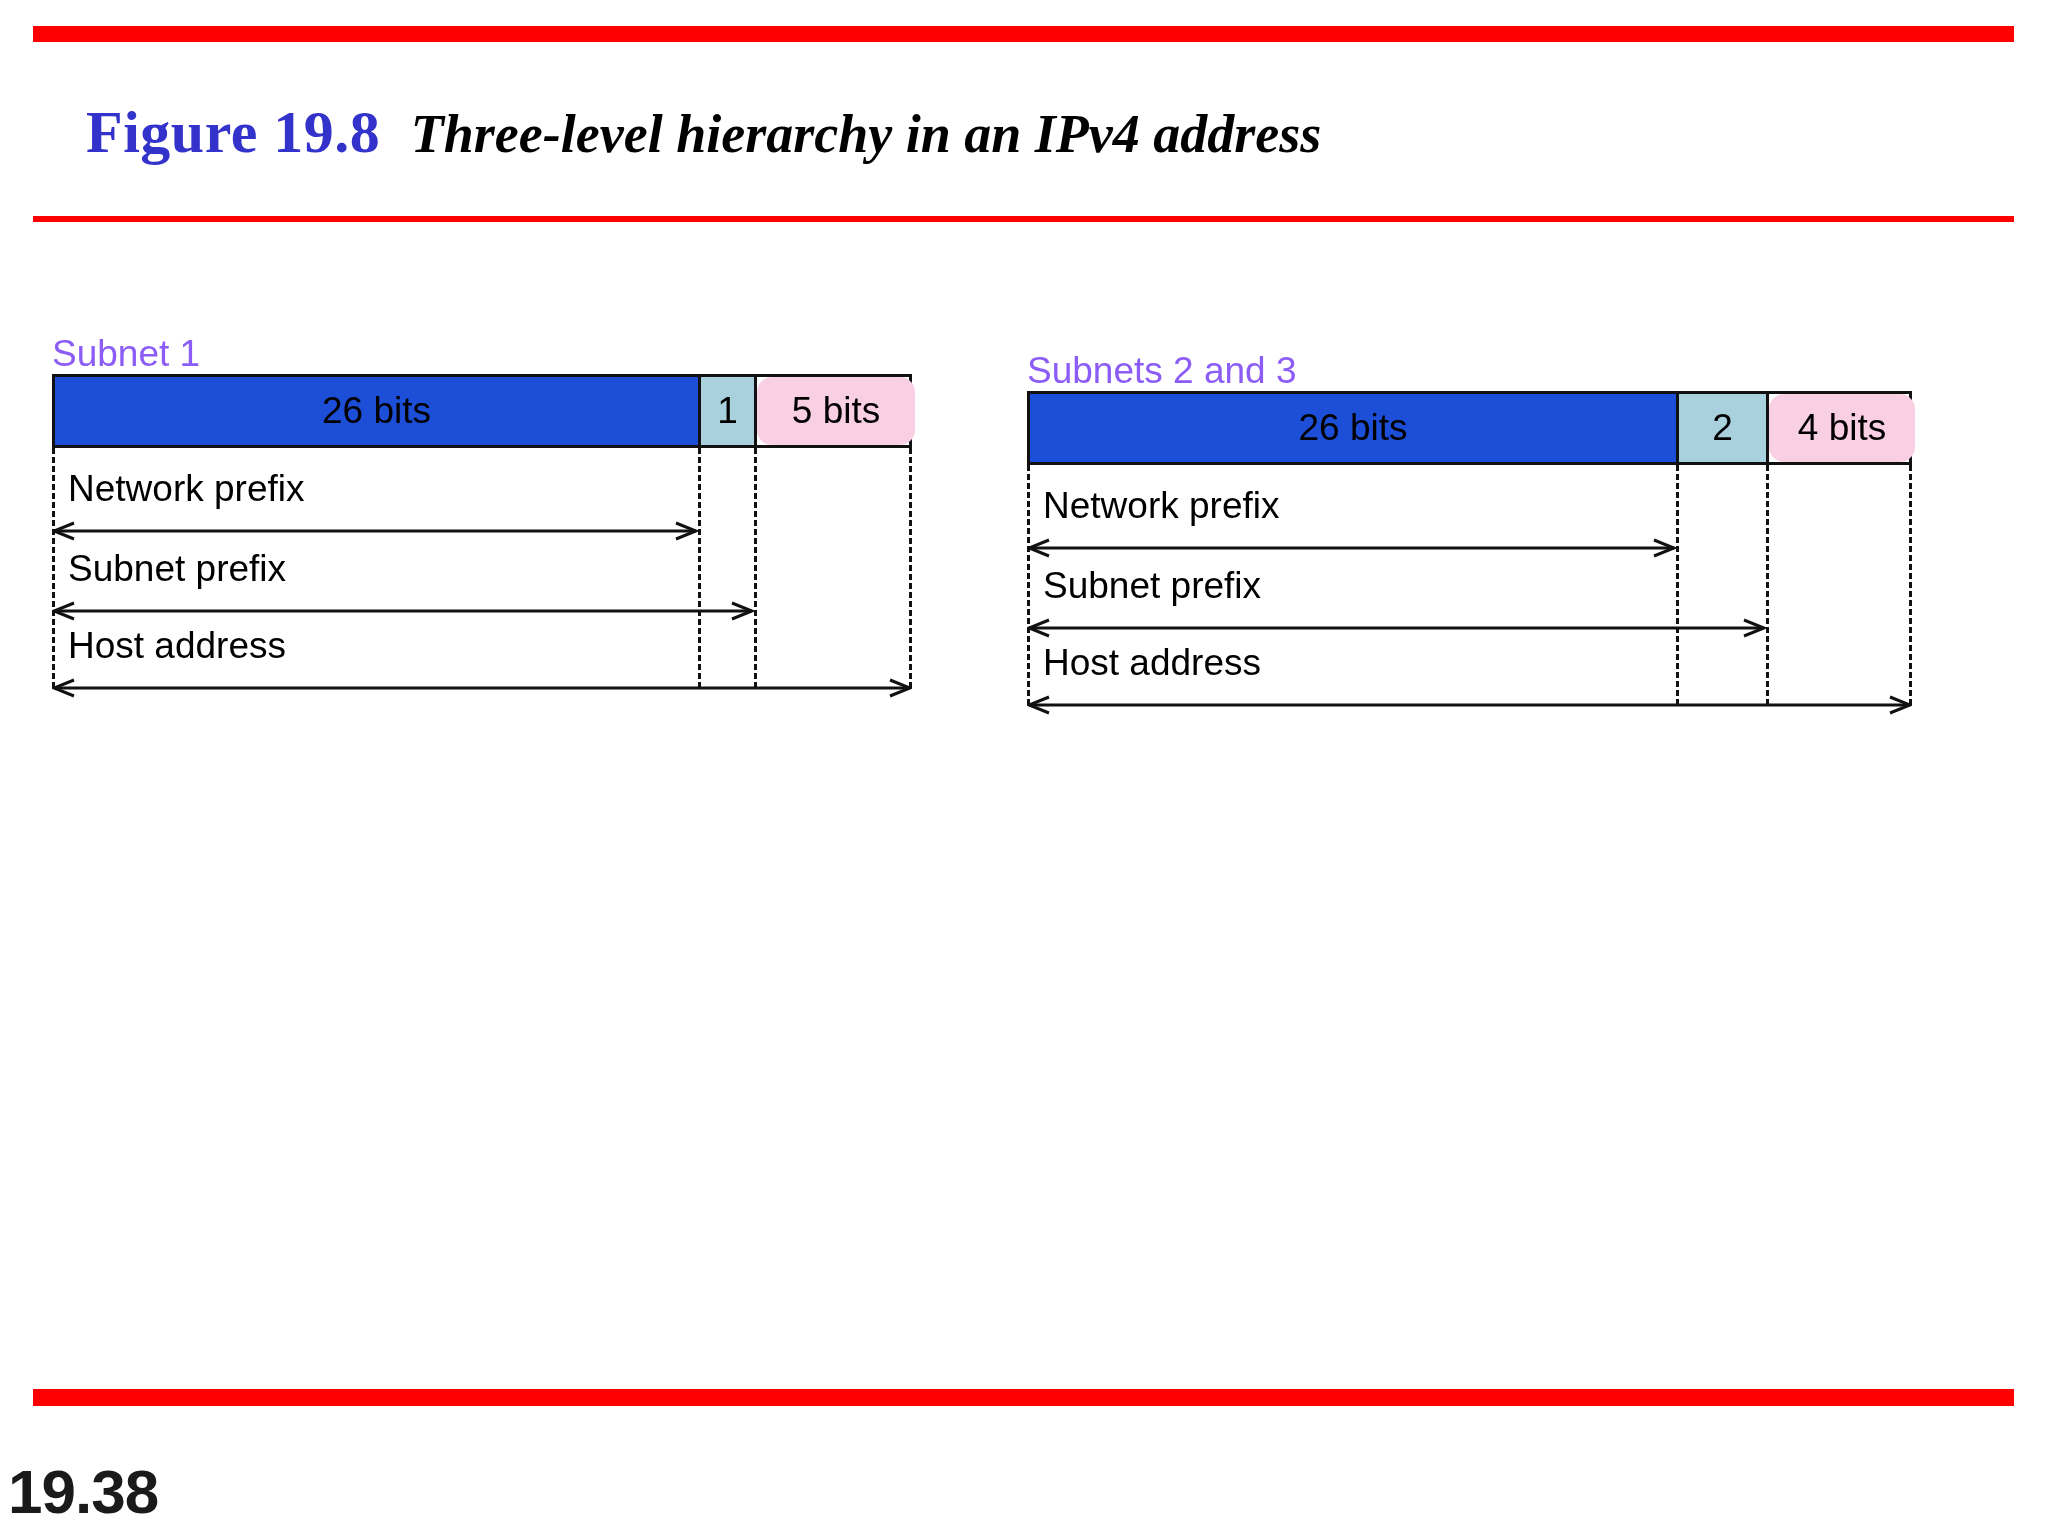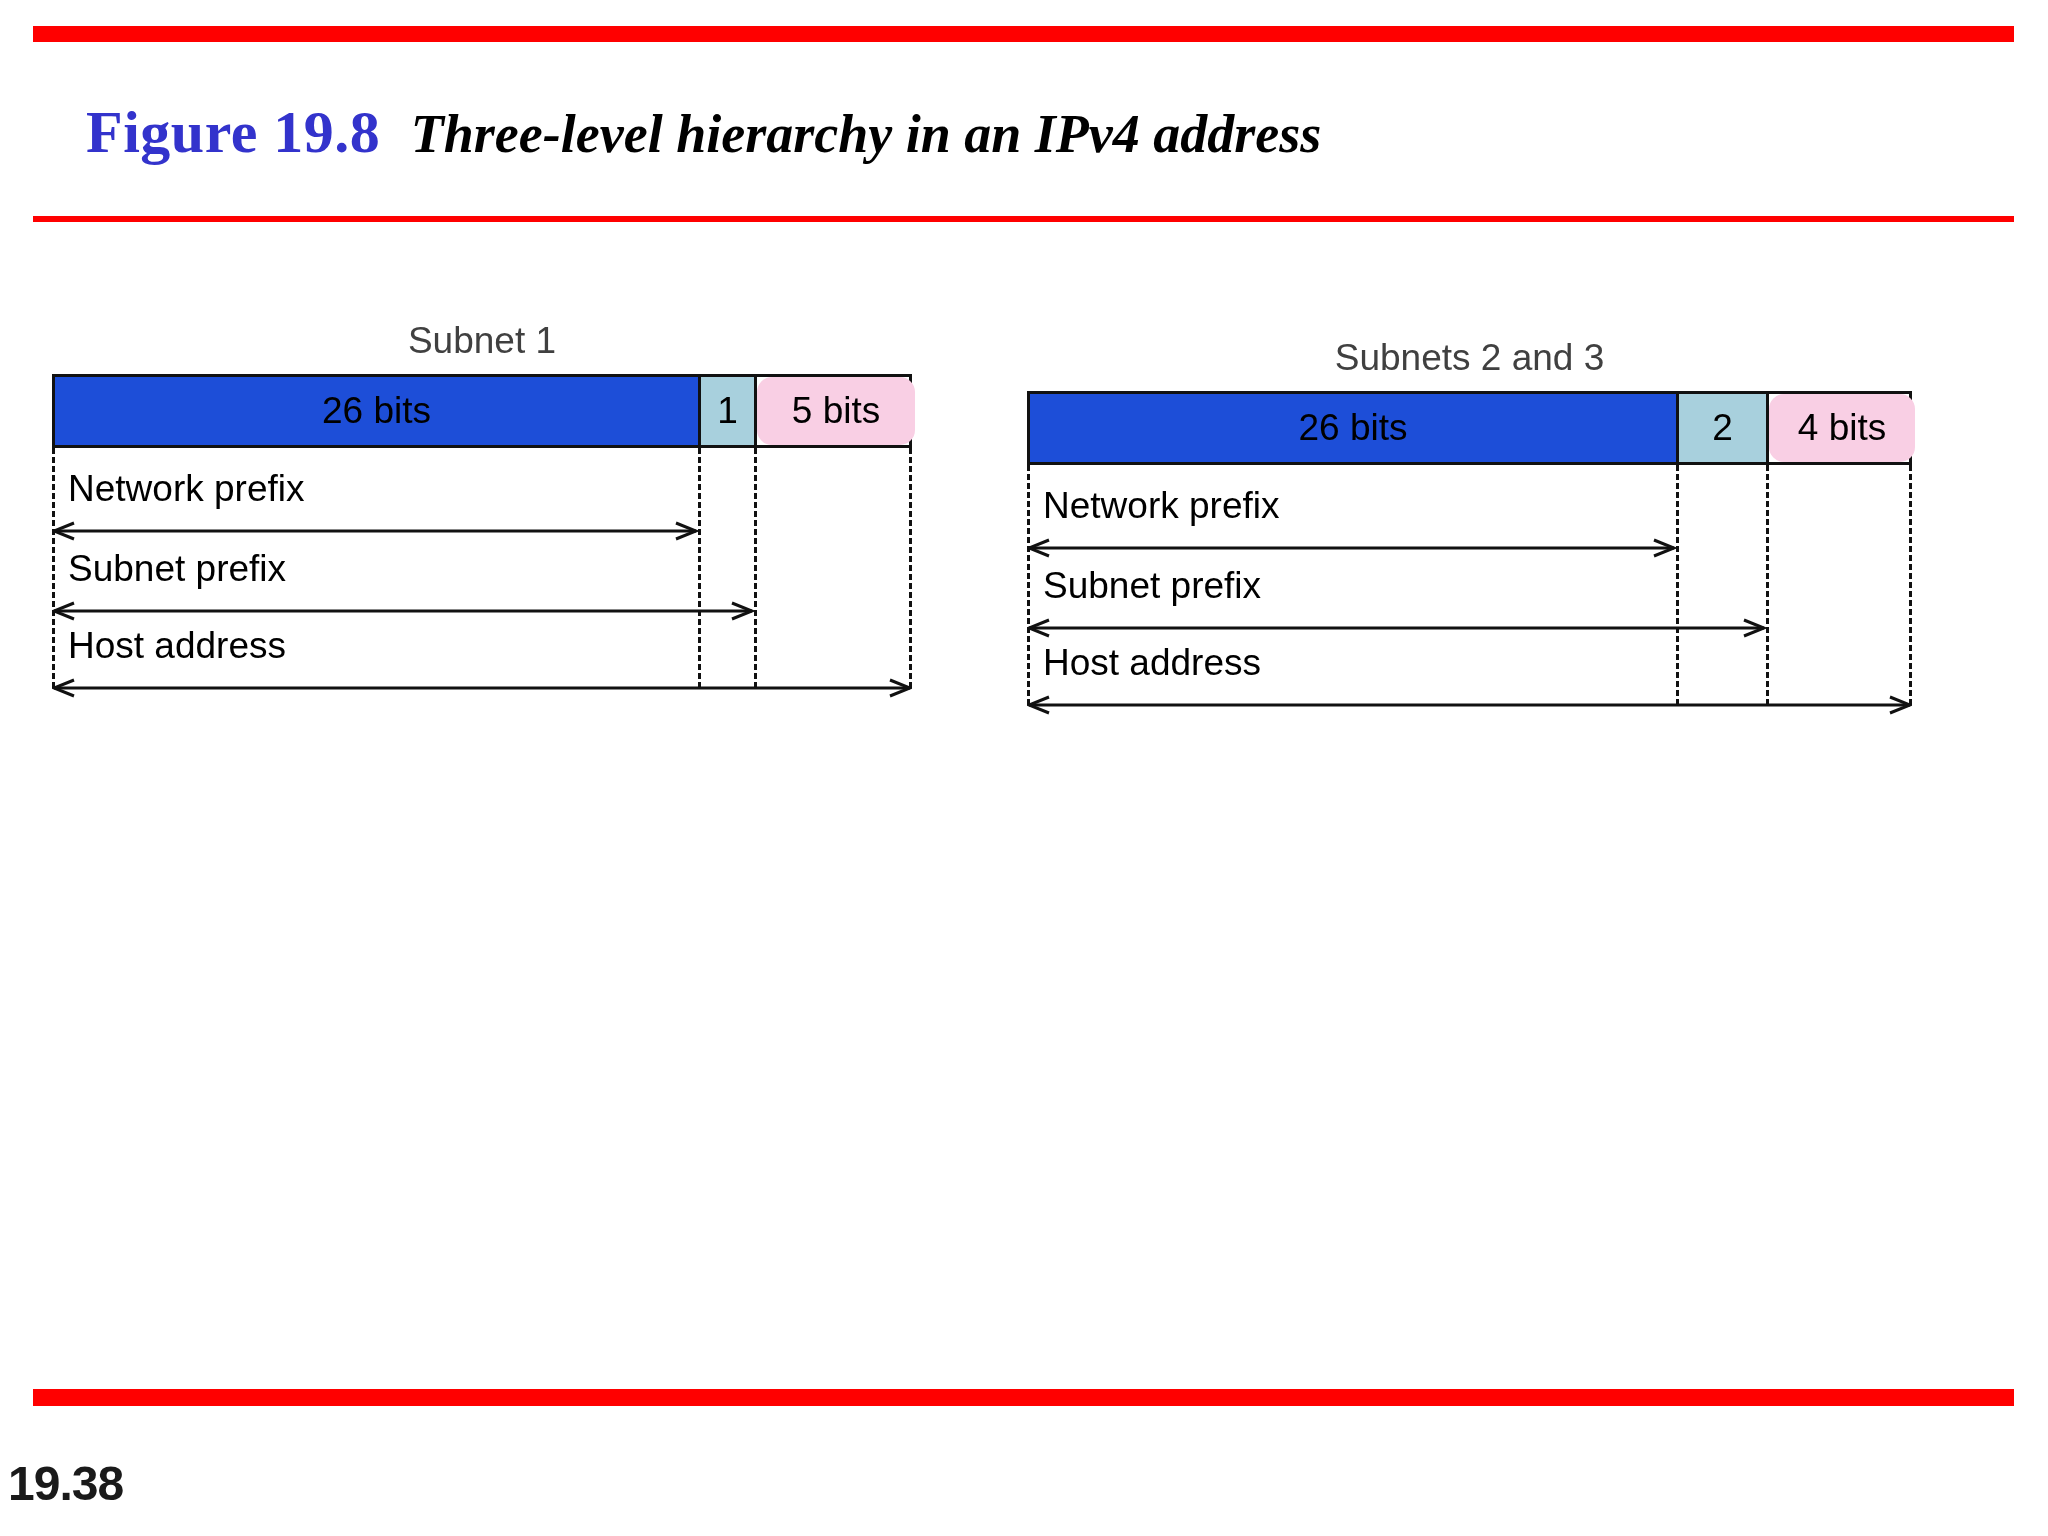--- a/index.html
+++ b/index.html
@@ -65,43 +65,43 @@
     margin-left: 26px;
   }
 
   
   .page-num {
     position: absolute;
     left: 8px;
     top: 1456px;
     font-family: "Liberation Sans", sans-serif;
     font-weight: bold;
-    font-size: 48px;
+    font-size: 62px;
     color: #1a1a1a;
     letter-spacing: -1px;
   }
 
   
   .diagram {
     position: absolute;
     top: 320px;
     height: 400px;
   }
   .diagram.left  { left: 52px;   width: 860px; }
   .diagram.right { left: 1027px; width: 885px; margin-top: 17px; }
 
   .diagram-title {
     position: absolute;
-    top: 0px;
+    top: 13px;
     left: 0;
     width: 100%;
-    text-align: center;
+    text-align: left;
     font-family: "Liberation Sans", sans-serif;
     font-size: 37px;
-    color: #404040;
+    color: #8b5cf6;
   }
 
   
   .addr-bar {
     position: absolute;
     top: 54px;
     left: 0;
     height: 74px;
     box-sizing: border-box;
     border: 3px solid #111111;

